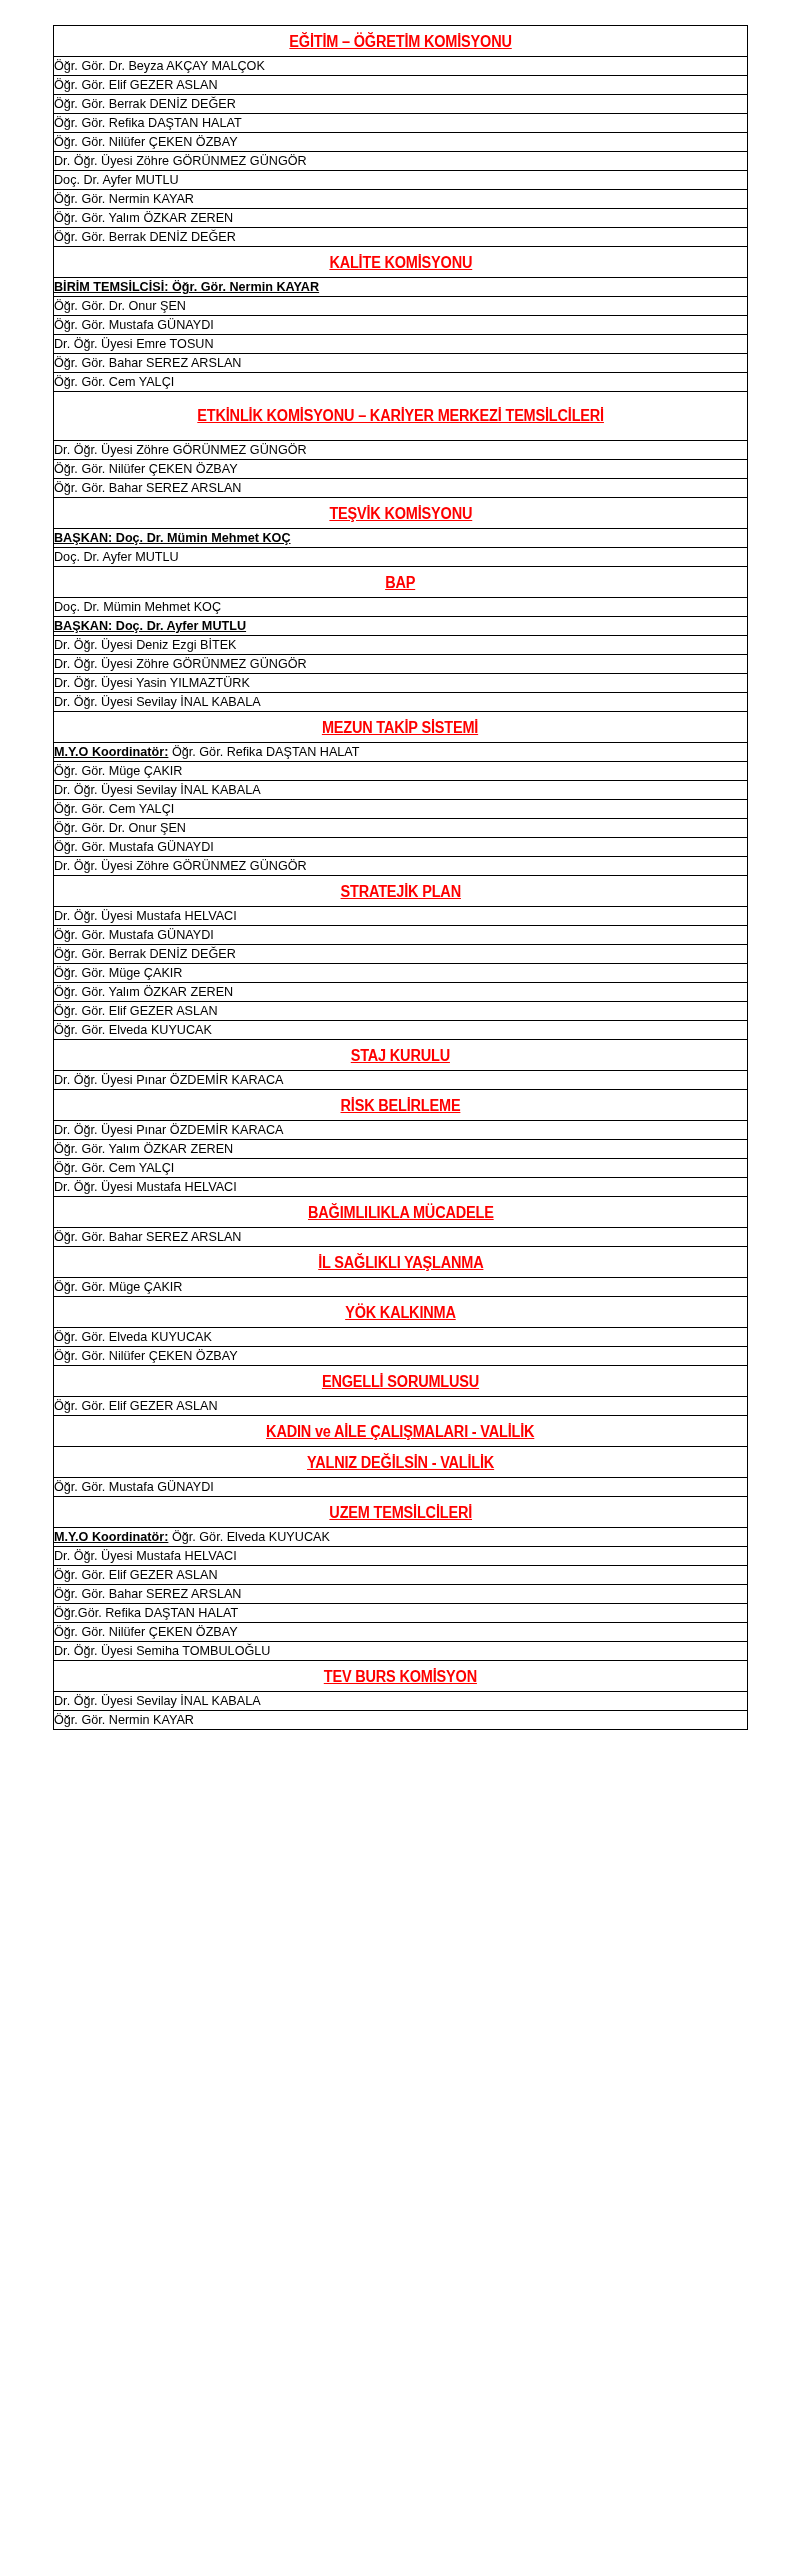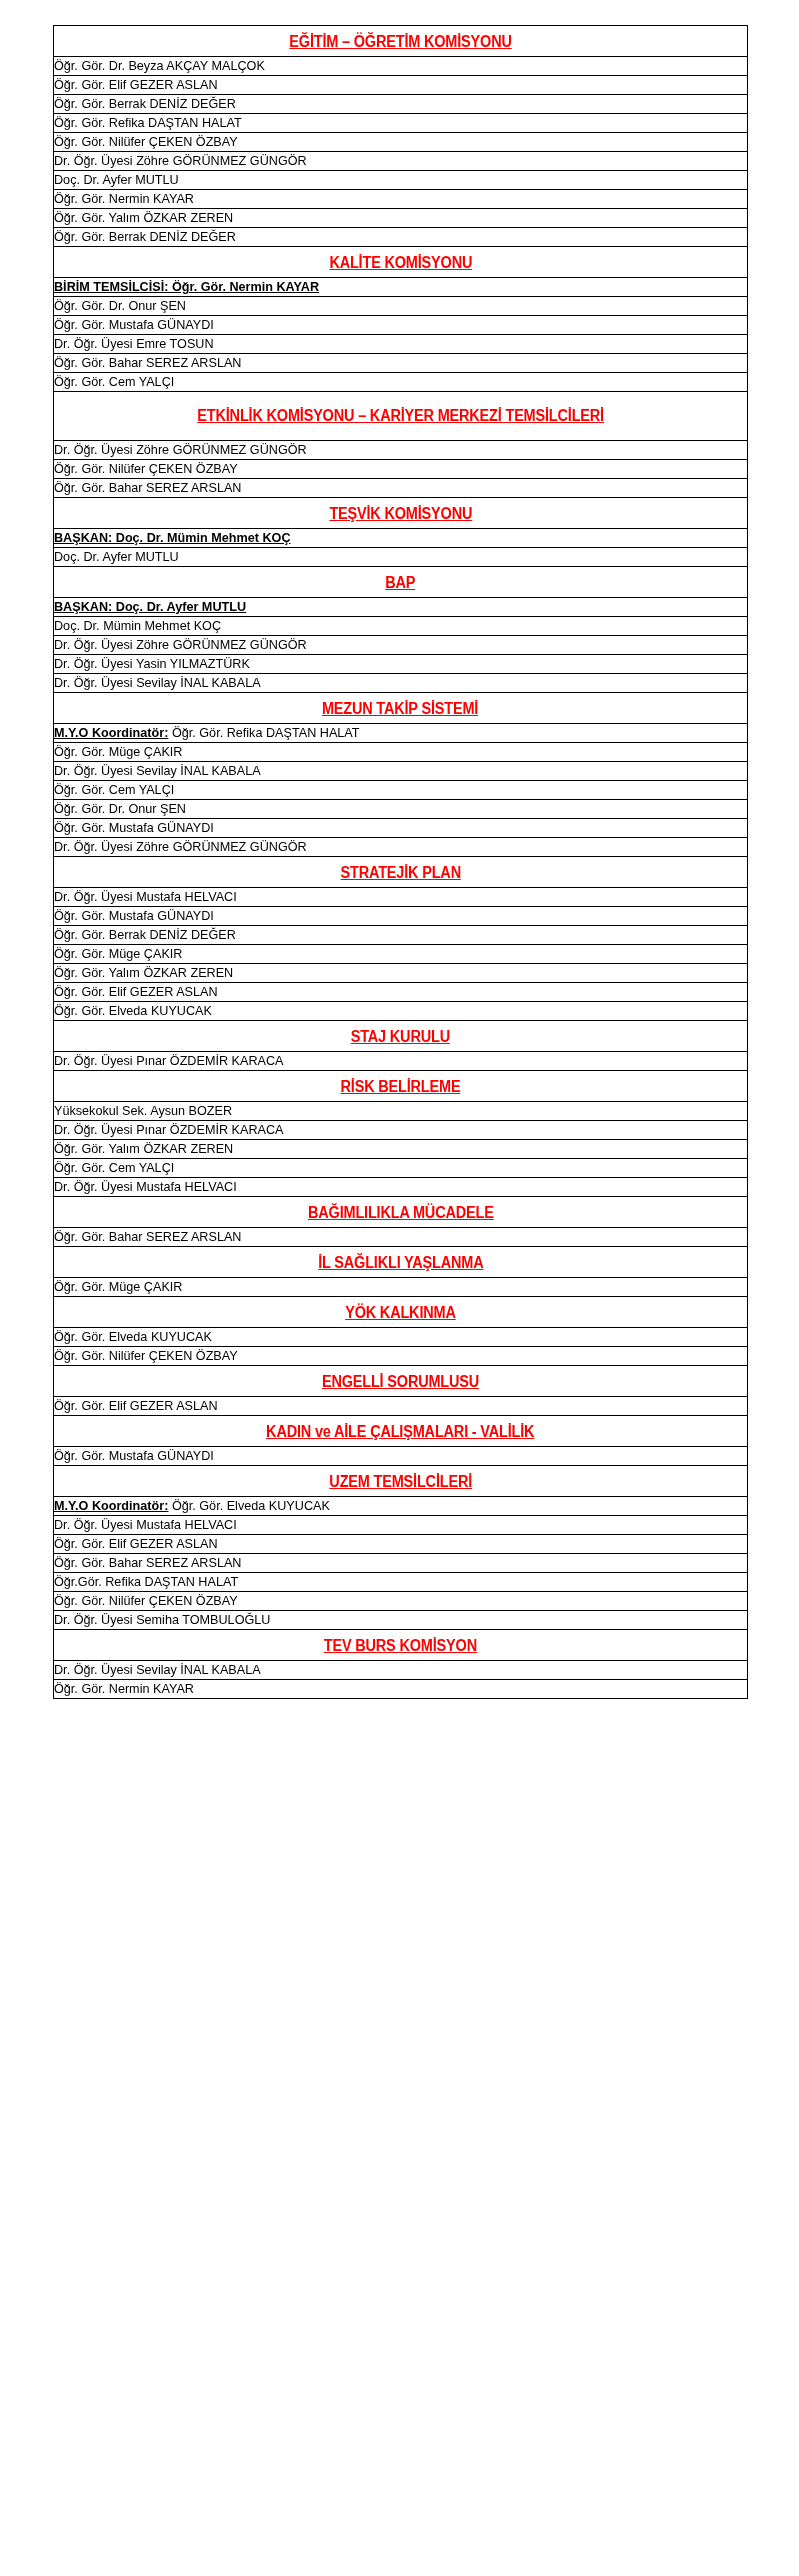--- a/index.html
+++ b/index.html
@@ -176,25 +176,28 @@
         </tr>
         <tr class="member-row lead">
           <td><span class="mem">BAŞKAN: Doç. Dr. Mümin Mehmet KOÇ</span></td>
         </tr>
         <tr class="member-row">
           <td><span class="mem">Doç. Dr. Ayfer MUTLU</span></td>
         </tr>
         <tr class="section-head">
           <td><span class="sec-title">BAP</span></td>
         </tr>
+        <tr class="member-row">
+          <td><span class="mem">Doç. Dr. Mümin Mehmet KOÇ</span></td>
+        </tr>
         <tr class="member-row lead">
           <td><span class="mem">BAŞKAN: Doç. Dr. Ayfer MUTLU</span></td>
         </tr>
         <tr class="member-row">
-          <td><span class="mem">Doç. Dr. Mümin Mehmet KOÇ</span></td>
+          <td><span class="mem">Dr. Öğr. Üyesi Deniz Ezgi BİTEK</span></td>
         </tr>
         <tr class="member-row">
           <td><span class="mem">Dr. Öğr. Üyesi Zöhre GÖRÜNMEZ GÜNGÖR</span></td>
         </tr>
         <tr class="member-row">
           <td><span class="mem">Dr. Öğr. Üyesi Yasin YILMAZTÜRK</span></td>
         </tr>
         <tr class="member-row">
           <td><span class="mem">Dr. Öğr. Üyesi Sevilay İNAL KABALA</span></td>
         </tr>
@@ -249,23 +252,20 @@
         <tr class="section-head">
           <td><span class="sec-title">STAJ KURULU</span></td>
         </tr>
         <tr class="member-row">
           <td><span class="mem">Dr. Öğr. Üyesi Pınar ÖZDEMİR KARACA</span></td>
         </tr>
         <tr class="section-head">
           <td><span class="sec-title">RİSK BELİRLEME</span></td>
         </tr>
         <tr class="member-row">
-          <td><span class="mem">Yüksekokul Sek. Aysun BOZER</span></td>
-        </tr>
-        <tr class="member-row">
           <td><span class="mem">Dr. Öğr. Üyesi Pınar ÖZDEMİR KARACA</span></td>
         </tr>
         <tr class="member-row">
           <td><span class="mem">Öğr. Gör. Yalım ÖZKAR ZEREN</span></td>
         </tr>
         <tr class="member-row">
           <td><span class="mem">Öğr. Gör. Cem YALÇI</span></td>
         </tr>
         <tr class="member-row">
           <td><span class="mem">Dr. Öğr. Üyesi Mustafa HELVACI</span></td>
@@ -292,20 +292,23 @@
           <td><span class="mem">Öğr. Gör. Nilüfer ÇEKEN ÖZBAY</span></td>
         </tr>
         <tr class="section-head">
           <td><span class="sec-title">ENGELLİ SORUMLUSU</span></td>
         </tr>
         <tr class="member-row">
           <td><span class="mem">Öğr. Gör. Elif GEZER ASLAN</span></td>
         </tr>
         <tr class="section-head">
           <td><span class="sec-title">KADIN ve AİLE ÇALIŞMALARI - VALİLİK</span></td>
+        </tr>
+        <tr class="section-head">
+          <td><span class="sec-title">YALNIZ DEĞİLSİN - VALİLİK</span></td>
         </tr>
         <tr class="member-row">
           <td><span class="mem">Öğr. Gör. Mustafa GÜNAYDI</span></td>
         </tr>
         <tr class="section-head">
           <td><span class="sec-title">UZEM TEMSİLCİLERİ</span></td>
         </tr>
         <tr class="member-row lead-split">
           <td><span class="mem"><span class="lead-label">M.Y.O Koordinatör:</span><span class="lead-rest"> Öğr. Gör. Elveda KUYUCAK</span></span></td>
         </tr>

